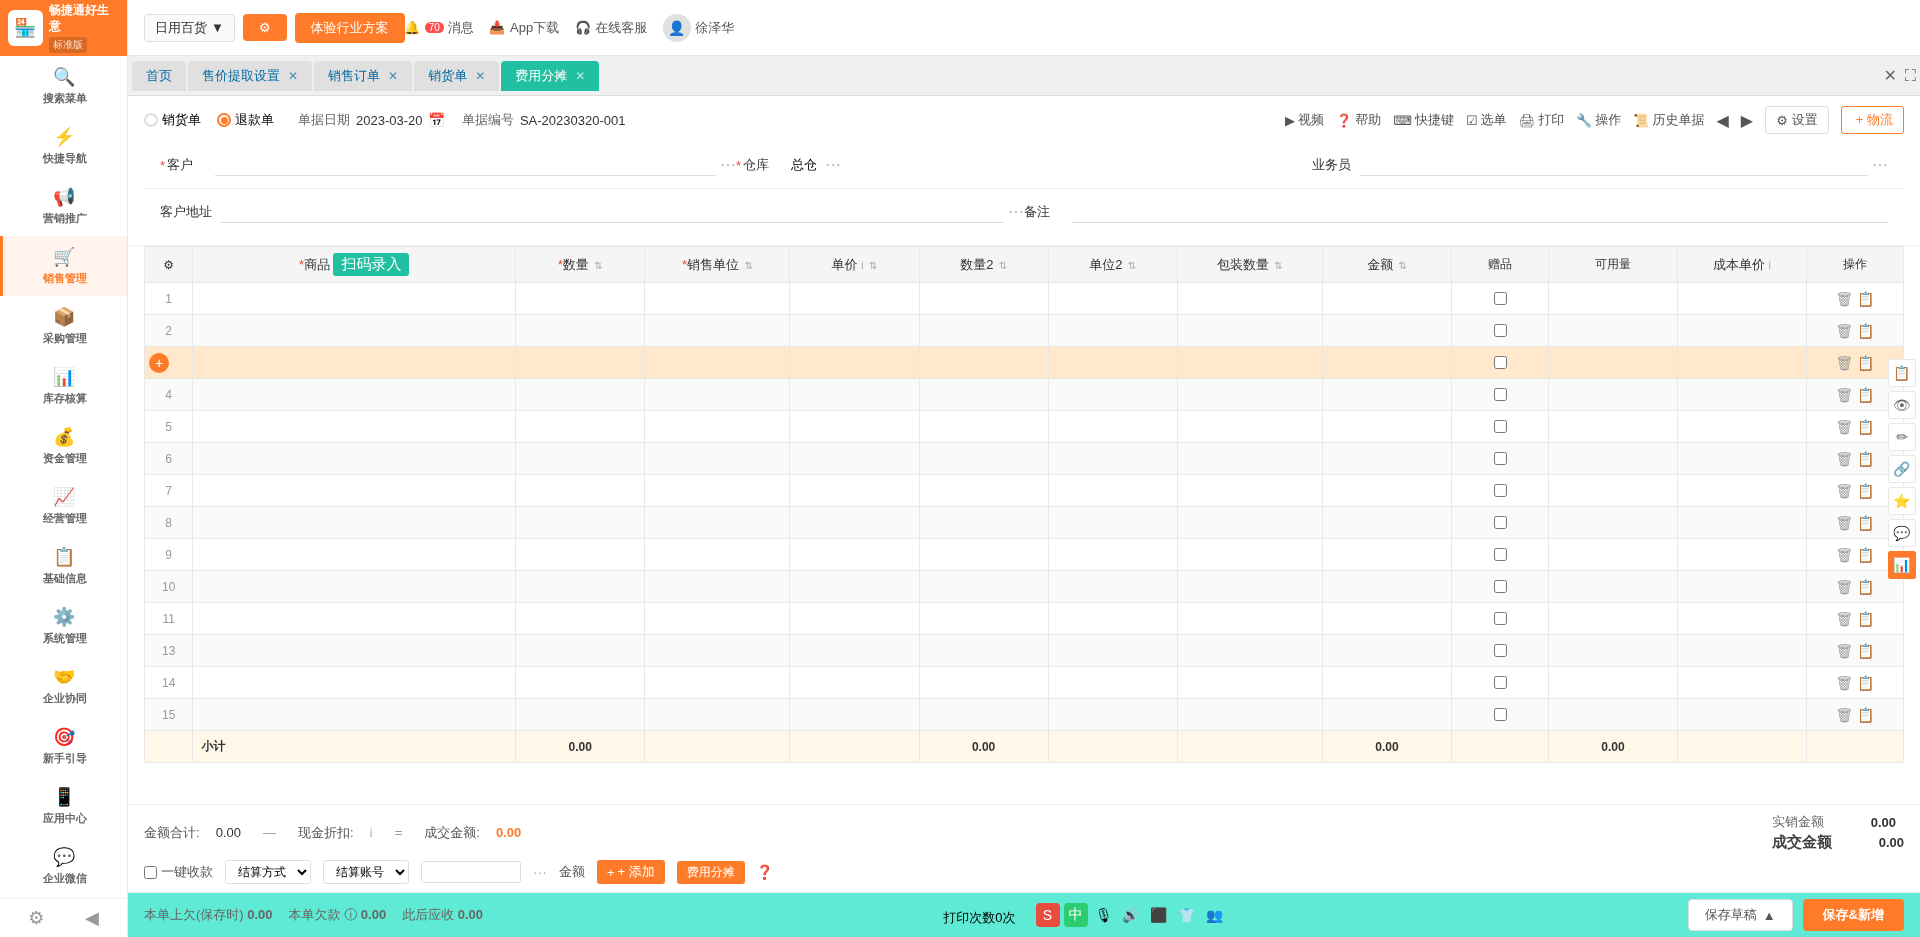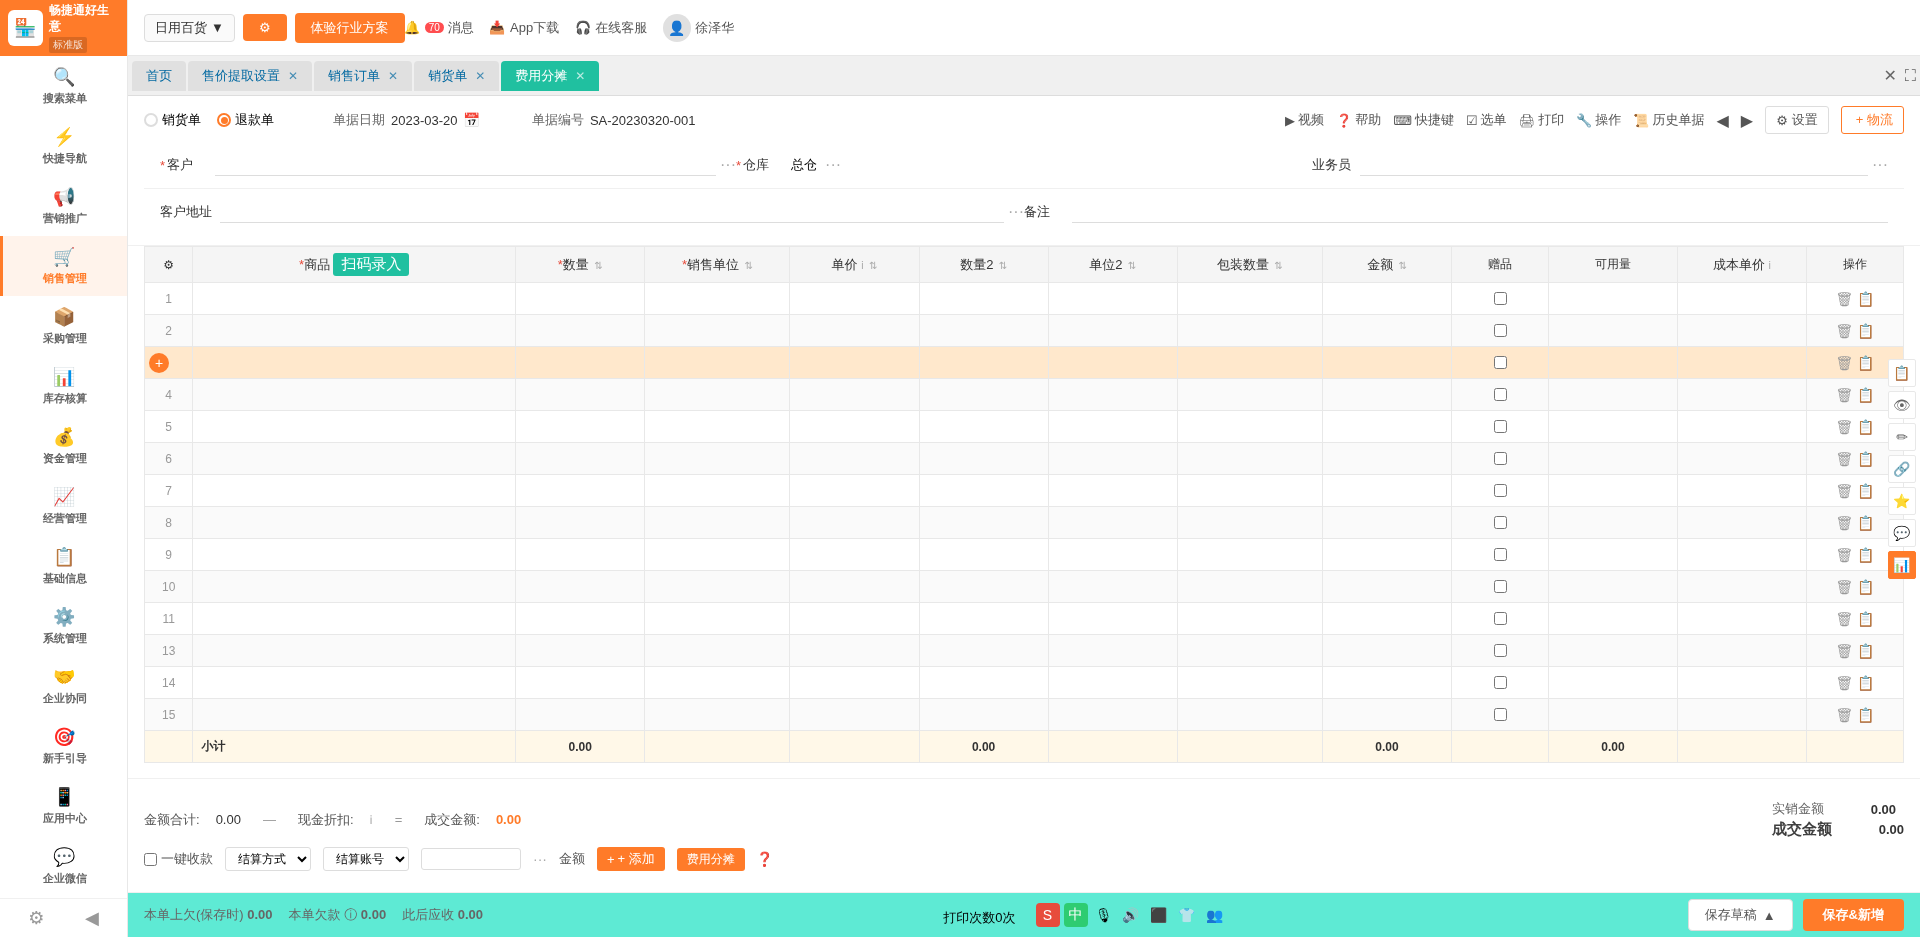--- a/index.html
+++ b/index.html
@@ -47,21 +47,21 @@
     
     .form-header { padding: 10px 16px; border-bottom: 1px solid #f0f0f0; }
     .form-header-row1 { display: flex; align-items: center; gap: 24px; margin-bottom: 8px; }
     .radio-group { display: flex; gap: 16px; align-items: center; }
     .radio-item { display: flex; align-items: center; gap: 4px; cursor: pointer; font-size: 13px; }
     .radio-circle { width: 14px; height: 14px; border-radius: 50%; border: 2px solid #ddd; display: flex; align-items: center; justify-content: center; }
     .radio-circle.selected { border-color: #ff7b29; }
     .radio-circle.selected::after { content: ''; width: 7px; height: 7px; border-radius: 50%; background: #ff7b29; }
     .form-meta { display: flex; align-items: center; gap: 16px; color: #333; font-size: 13px; }
     .form-meta-item { display: flex; align-items: center; gap: 6px; }
-    .form-meta-label { color: #666; margin-left: 35px; }
+    .form-meta-label { color: #666; }
     .calendar-icon { font-size: 14px; cursor: pointer; }
     .toolbar-right { margin-left: auto; display: flex; gap: 12px; align-items: center; font-size: 12px; color: #555; }
     .toolbar-right-item { display: flex; align-items: center; gap: 3px; cursor: pointer; }
 
     
     .form-fields { display: flex; align-items: center; padding: 8px 16px; gap: 0; border-bottom: 1px solid #f0f0f0; flex-wrap: wrap; }
     .form-field { display: flex; align-items: center; flex: 1; min-width: 300px; padding: 4px 0; }
     .form-field-label { color: #e74c3c; margin-right: 2px; }
     .form-field-name { color: #333; margin-right: 8px; min-width: 40px; }
     .form-field-input { flex: 1; border: none; border-bottom: 1px solid #ddd; padding: 3px 6px; outline: none; color: #333; background: transparent; }
@@ -80,21 +80,21 @@
     .required-star { color: #e74c3c; }
     .checkbox-cell { display: flex; align-items: center; justify-content: center; }
     input[type=checkbox] { width: 13px; height: 13px; cursor: pointer; }
     .add-row-btn { width: 20px; height: 20px; background: #ff7b29; color: #fff; border: none; border-radius: 50%; cursor: pointer; font-size: 14px; display: flex; align-items: center; justify-content: center; }
     .action-icons { display: flex; align-items: center; justify-content: center; gap: 4px; }
     .action-icon { font-size: 14px; cursor: pointer; color: #999; }
     .subtotal-row td { background: #fff8e8; font-weight: bold; color: #333; }
     .subtotal-label { text-align: left; padding-left: 8px; }
 
     
-    .form-footer { padding: 21px 16px; border-top: 1px solid #f0f0f0; background: #fff; }
+    .form-footer { padding: 8px 16px; border-top: 1px solid #f0f0f0; background: #fff; }
     .footer-row1 { display: flex; align-items: center; gap: 16px; margin-bottom: 8px; }
     .footer-label { color: #555; }
     .footer-value { color: #333; }
     .footer-dash { color: #999; margin: 0 6px; }
     .footer-equals { color: #999; margin: 0 6px; }
     .footer-highlight { color: #ff7b29; font-weight: bold; }
     .footer-row2 { display: flex; align-items: center; gap: 12px; }
     .footer-checkbox-label { display: flex; align-items: center; gap: 4px; font-size: 12px; color: #555; cursor: pointer; }
     .footer-input { border: 1px solid #ddd; padding: 3px 8px; border-radius: 3px; width: 100px; outline: none; font-size: 12px; }
     .footer-select { border: 1px solid #ddd; padding: 3px 8px; border-radius: 3px; background: #fff; font-size: 12px; outline: none; }

